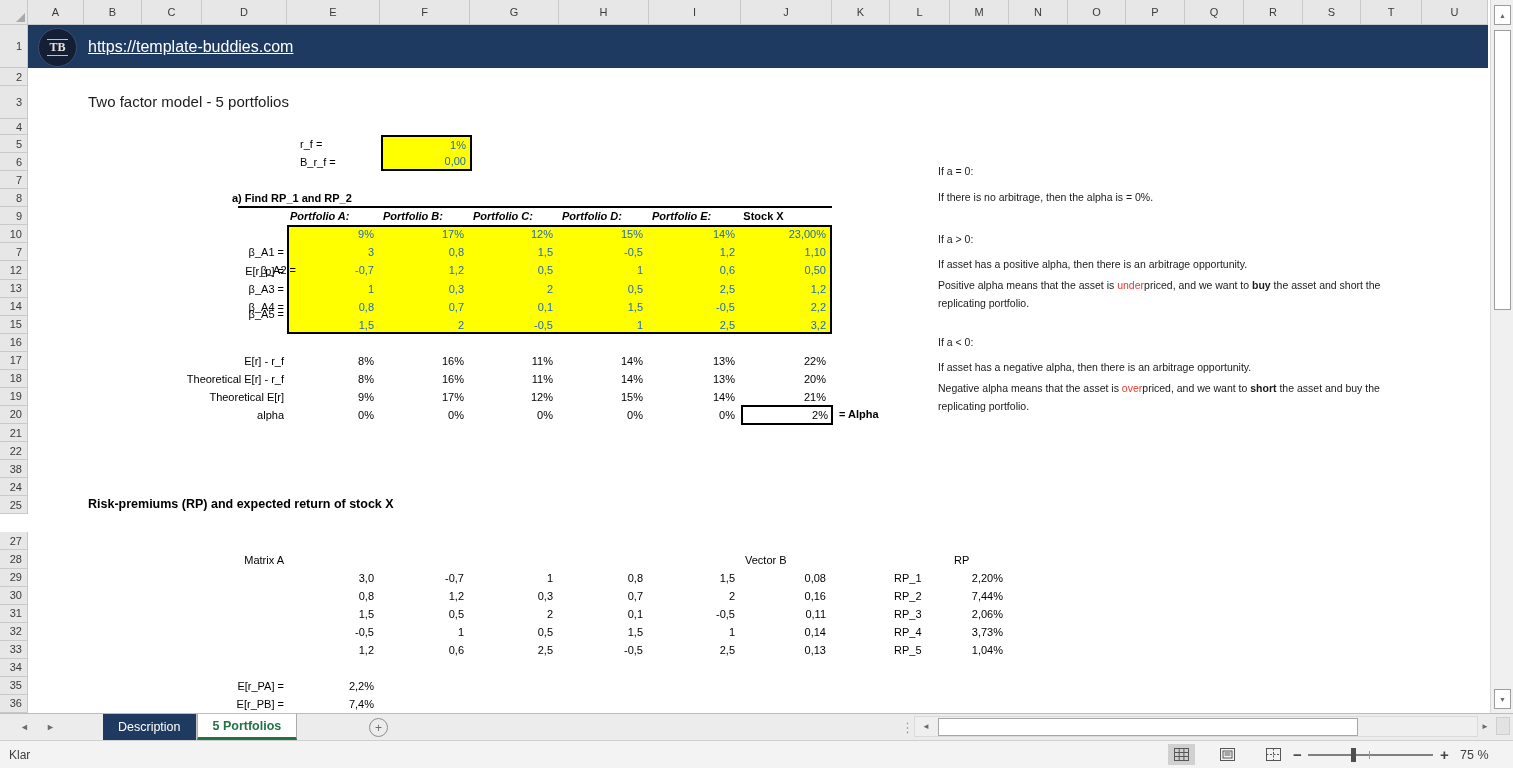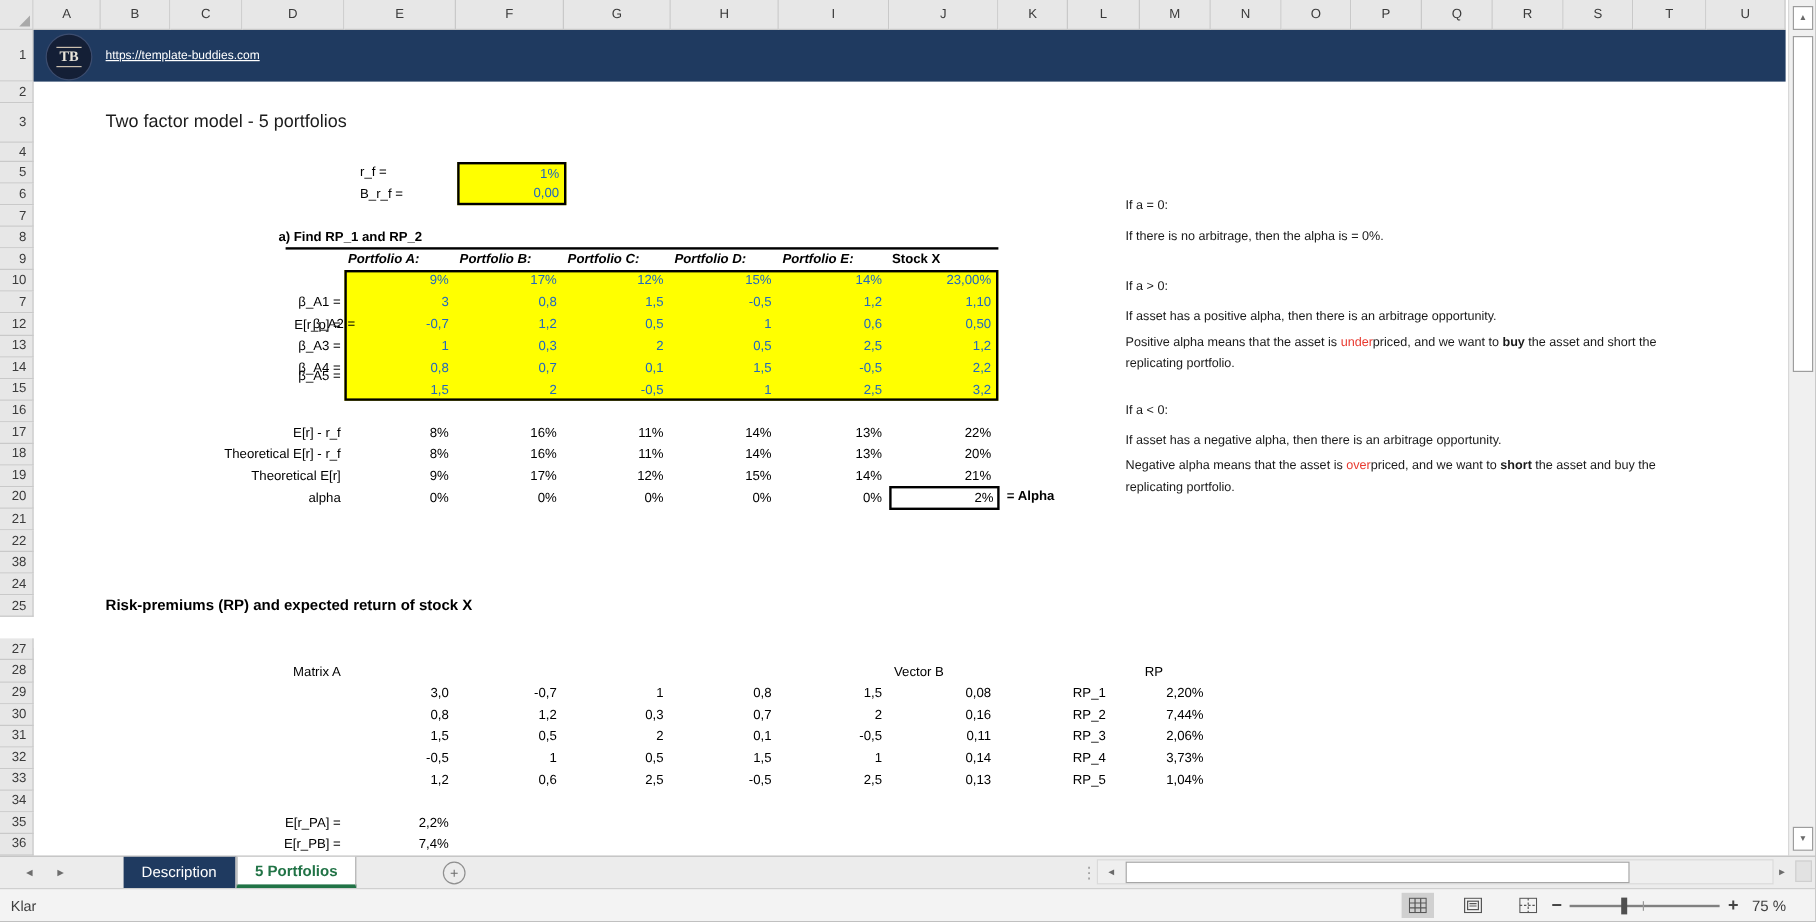--- a/index.html
+++ b/index.html
@@ -29,21 +29,21 @@
   .bold{font-weight:bold;}
   .italic{font-style:italic;}
   .yellowblock{position:absolute;background:var(--yellow);border:2px solid #000;box-sizing:border-box;}
   
   .banner{position:absolute;left:28px;top:25px;width:1460px;height:43px;background:var(--navy);}
   .logo{position:absolute;left:10px;top:3px;width:37px;height:37px;border-radius:50%;
         background:#141f36;border:1px solid #3c4c6e;display:flex;align-items:center;justify-content:center;}
   .logo span{color:#e8e4da;font-family:"Liberation Serif",serif;font-weight:bold;font-size:12px;
         border-top:1px solid #cabfae;border-bottom:1px solid #cabfae;padding:0 2px;}
   .url{position:absolute;left:60px;top:0;height:43px;display:flex;align-items:center;
-       color:#fff;font-size:10px;text-decoration:underline;}
+       color:#fff;font-size:16px;text-decoration:underline;}
   #page-title{position:absolute;left:88px;top:93px;font-size:15px;color:#1c1c1c;}
   
   #param-box{position:absolute;left:381px;top:135px;width:91px;height:36px;background:var(--yellow);
        border:2px solid #000;box-sizing:border-box;display:flex;flex-direction:column;justify-content:space-around;}
   #param-box div{text-align:right;padding-right:4px;font-size:11px;color:var(--blue);}
   
   #tbl-underline{position:absolute;left:238px;top:206px;width:594px;height:1.5px;background:#000;}
   #alpha-box{position:absolute;left:741px;top:404.5px;width:92px;height:20px;border:2px solid #000;
        box-sizing:border-box;display:flex;align-items:center;justify-content:flex-end;
        font-size:11px;padding-right:3px;background:#fff;}

